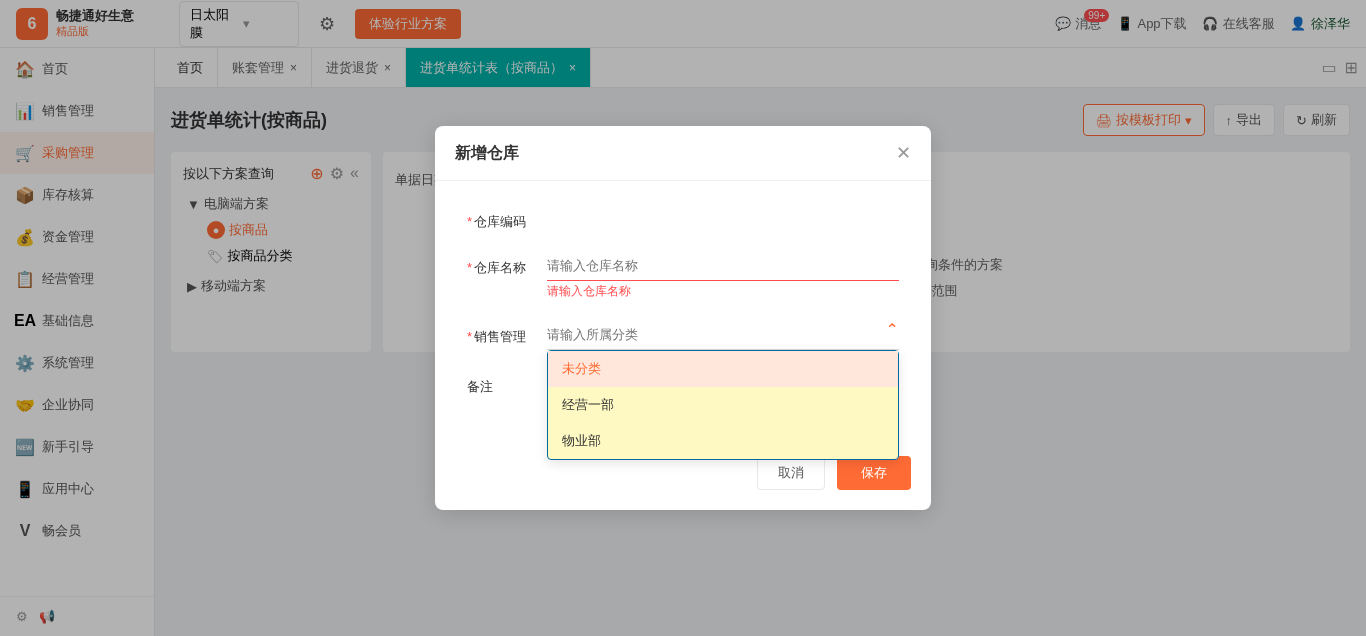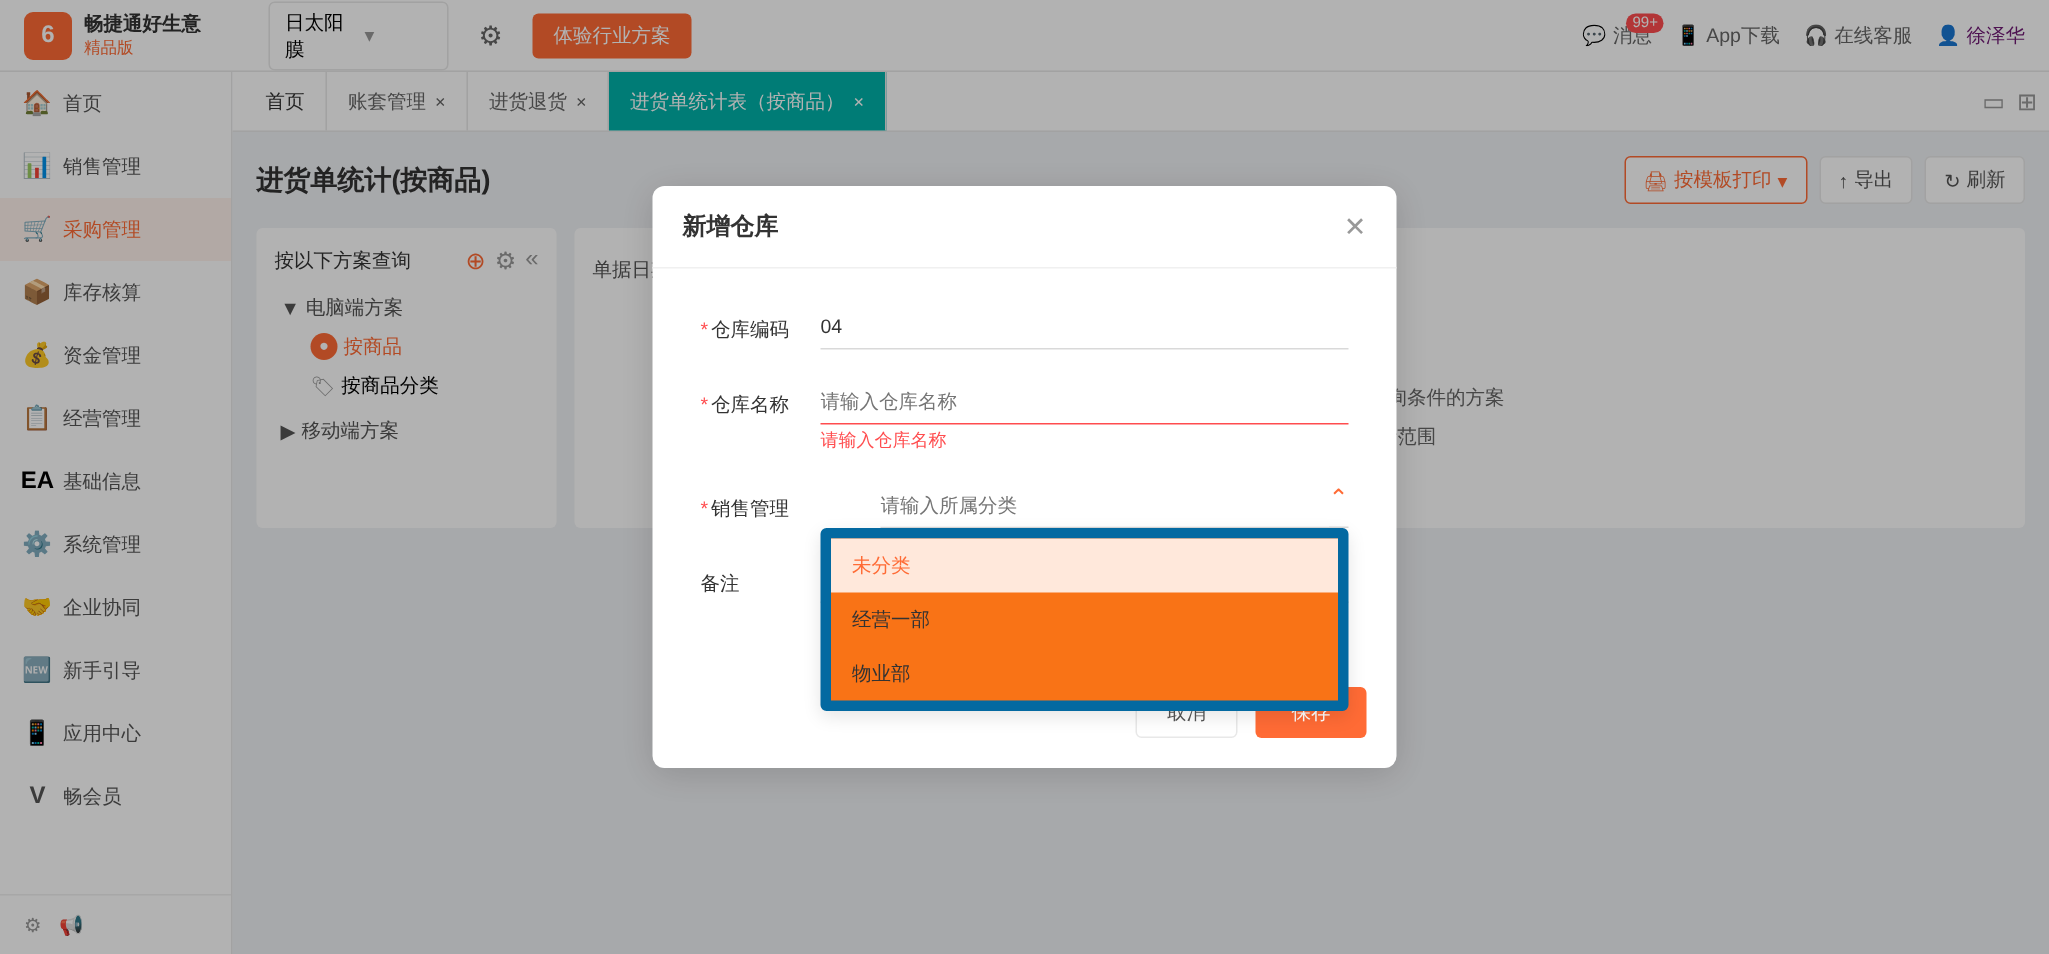--- a/index.html
+++ b/index.html
@@ -18,21 +18,21 @@
     .logo-text { font-size: 13px; color: #333; font-weight: bold; line-height: 1.3; }
     .logo-sub { font-size: 11px; color: #ff6b35; }
     .store-selector { display: flex; align-items: center; border: 1px solid #e8e8e8; border-radius: 4px; padding: 4px 10px; cursor: pointer; background: #fff; min-width: 120px; margin-right: 12px; }
     .store-selector span { flex: 1; }
     .store-selector .arrow { color: #999; margin-left: 8px; }
     .gear-btn { width: 32px; height: 32px; display: flex; align-items: center; justify-content: center; cursor: pointer; color: #666; font-size: 18px; margin-right: 12px; }
     .trial-btn { background: #ff6b35; color: white; border: none; border-radius: 4px; padding: 6px 14px; cursor: pointer; font-size: 13px; margin-right: auto; }
     .top-right { display: flex; align-items: center; gap: 16px; margin-left: auto; }
     .top-icon-btn { display: flex; align-items: center; gap: 4px; cursor: pointer; color: #666; position: relative; }
     .badge { background: #ff4d4f; color: white; font-size: 10px; border-radius: 10px; padding: 1px 4px; position: absolute; top: -6px; right: -8px; }
-    .user-name { color: #701a75; }
+    .user-name { color: #14532d; }
 
     
     .tabs-bar { height: 40px; background: #fff; display: flex; align-items: center; padding: 0 8px; border-bottom: 1px solid #e8e8e8; flex-shrink: 0; }
     .tab-item { display: flex; align-items: center; padding: 8px 14px; cursor: pointer; color: #666; border-right: 1px solid #e8e8e8; height: 100%; font-size: 13px; }
     .tab-item.active { background: #00b2a9; color: white; }
     .tab-close { margin-left: 6px; font-size: 12px; cursor: pointer; }
     .tab-home { color: #333; }
     .tabs-right { margin-left: auto; display: flex; align-items: center; gap: 8px; }
     .tab-ctrl { cursor: pointer; color: #999; font-size: 16px; }
 
@@ -85,24 +85,24 @@
     .form-field { flex: 1; }
     .form-input { width: 100%; border: none; border-bottom: 1px solid #d9d9d9; padding: 7px 0; font-size: 13px; outline: none; color: #333; }
     .form-input.error-border { border-bottom: 1px solid #ff4d4f; }
     .error-tip { color: #ff4d4f; font-size: 12px; margin-top: 2px; }
     .modal-footer { display: flex; justify-content: flex-end; padding: 12px 20px 20px; gap: 12px; }
     .cancel-btn { border: 1px solid #e8e8e8; background: #fff; padding: 7px 20px; border-radius: 4px; cursor: pointer; color: #555; font-size: 13px; }
     .save-btn { background: #ff6b35; color: white; border: none; padding: 7px 24px; border-radius: 4px; cursor: pointer; font-size: 13px; }
 
     
     .dropdown-wrap { position: relative; }
-    .dropdown-input-row { display: flex; align-items: flex-start; border-bottom: 1px solid #d9d9d9; margin-left: 40px; }
+    .dropdown-input-row { display: flex; align-items: flex-start; border-bottom: 1px solid #d9d9d9; }
     .dropdown-input { flex: 1; border: none; padding: 7px 0; font-size: 13px; outline: none; color: #999; }
     .dropdown-arrow { color: #ff6b35; cursor: pointer; font-size: 16px; }
-    .dropdown-list { position: absolute; top: 100%; left: 0; right: 0; background: #f97316; border: 7px solid #0369a1; border-radius: 4px; z-index: 200; box-shadow: 0 4px 12px rgba(0,0,0,0.1); }
+    .dropdown-list { position: absolute; top: 100%; left: 0; right: 0; background: #fef9c3; border: 1px solid #0369a1; border-radius: 4px; z-index: 200; box-shadow: 0 4px 12px rgba(0,0,0,0.1); }
     .dropdown-item { padding: 9px 14px; cursor: pointer; font-size: 13px; color: #333; }
     .dropdown-item.selected { background: #ffe8db; color: #ff6b35; }
 
     
     .empty-state { display: flex; flex-direction: column; align-items: center; justify-content: center; padding: 40px; color: #999; }
     .hint-row { display: flex; align-items: center; gap: 8px; color: #666; font-size: 13px; margin-top: 8px; }
     .hint-icon { color: #ff6b35; }
   </style>
 </head>
 <body>
@@ -322,23 +322,20 @@
 <div class="overlay">
   <div class="modal">
     <div class="modal-header">
       <span class="modal-title">新增仓库</span>
       <span class="modal-close">✕</span>
     </div>
     <div class="modal-body">
 
       <div class="form-row">
         <div class="form-label required">仓库编码</div>
-        <div class="form-field">
-          <input class="form-input" type="text" value="04" style="">
-        </div>
       </div>
 
       <div class="form-row">
         <div class="form-label required">仓库名称</div>
         <div class="form-field">
           <input class="form-input error-border" type="text" placeholder="请输入仓库名称" style="">
           <div class="error-tip">请输入仓库名称</div>
         </div>
       </div>
 

